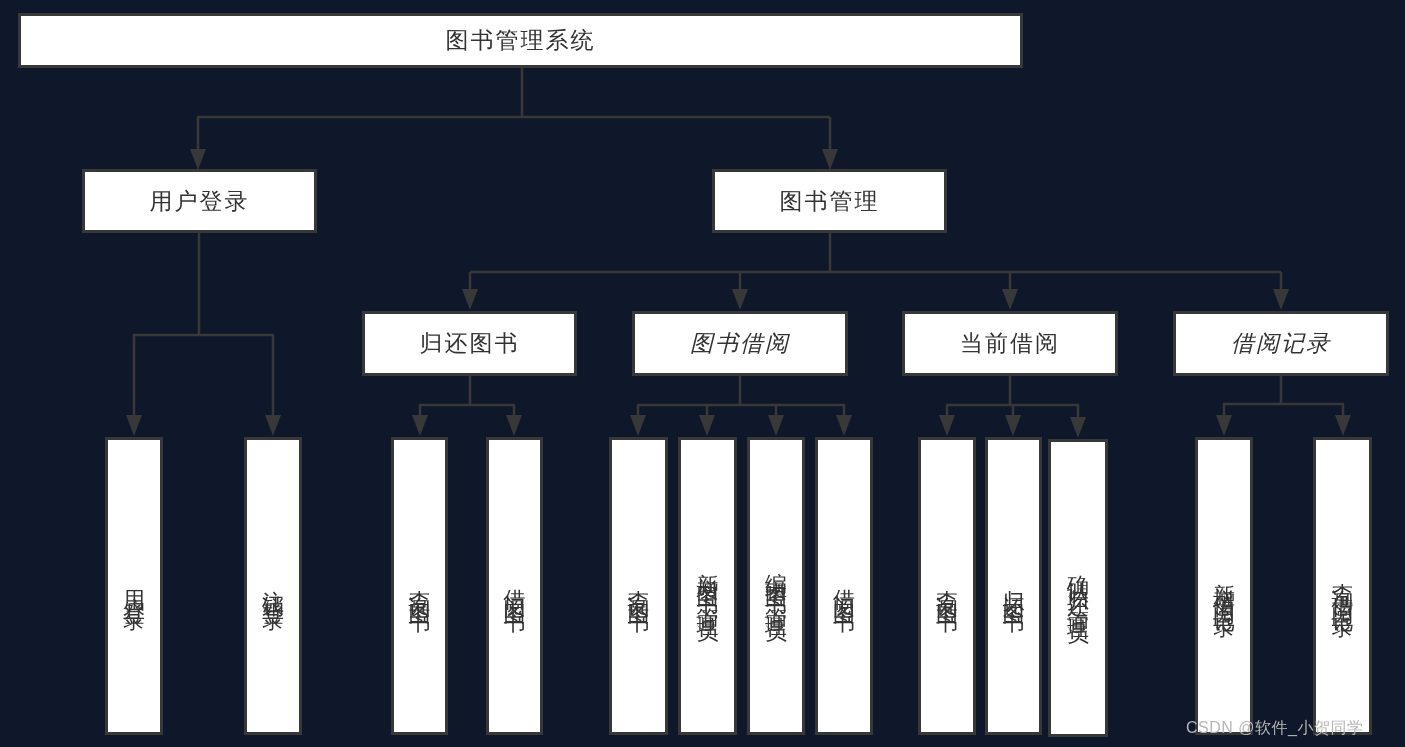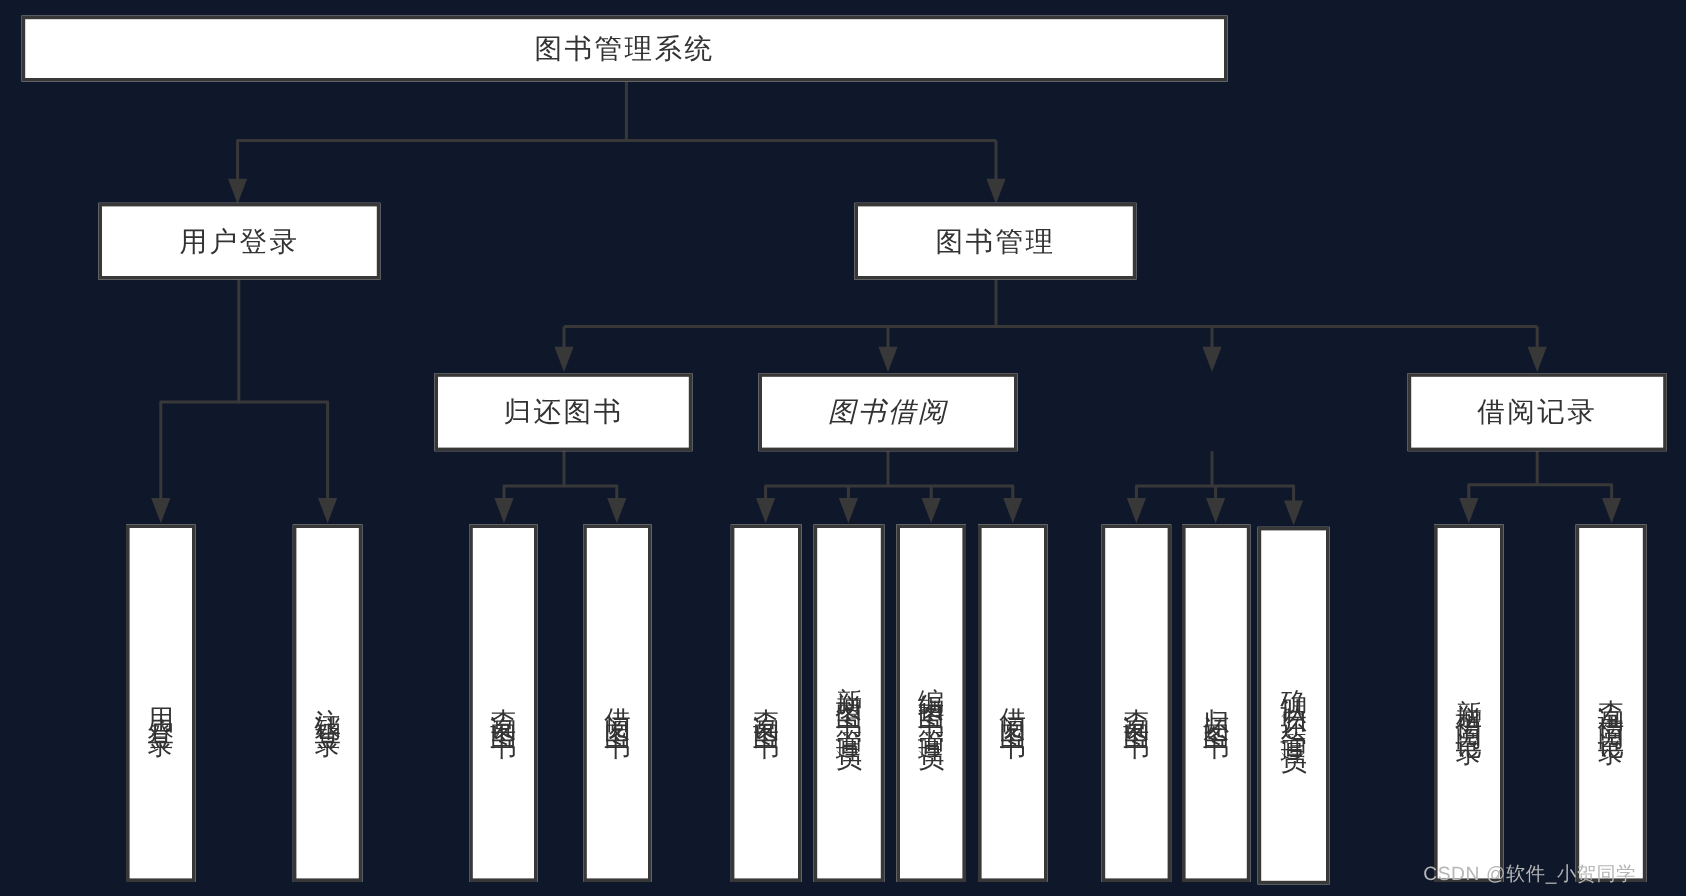--- a/index.html
+++ b/index.html
@@ -131,21 +131,24 @@
   <div class="node hbox" style="left:712px; top:169px; width:235px; height:64px;">
     <span>图书管理</span>
   </div>
 
   <div class="node hbox" style="left:362px; top:311px; width:215px; height:65px;">
     <span>归还图书</span>
   </div>
   <div class="node hbox" style="left:632px; top:311px; width:216px; height:65px;font-style:italic;">
     <span>图书借阅</span>
   </div>
-  <div class="node hbox" style="left:1173px; top:311px; width:216px; height:65px;">
+  <div class="node hbox" style="left:902px; top:311px; width:216px; height:65px;">
+    <span>当前借阅</span>
+  </div>
+  <div class="node hbox" style="left:1173px; top:311px; width:216px; height:65px;font-style:italic;">
     <span>借阅记录</span>
   </div>
 
   <div class="node vbox" style="left:105px; top:437px; width:58px; height:298px;">
     <span>用户登录</span>
   </div>
   <div class="node vbox" style="left:244px; top:437px; width:58px; height:298px;">
     <span>注销登录</span>
   </div>
 

